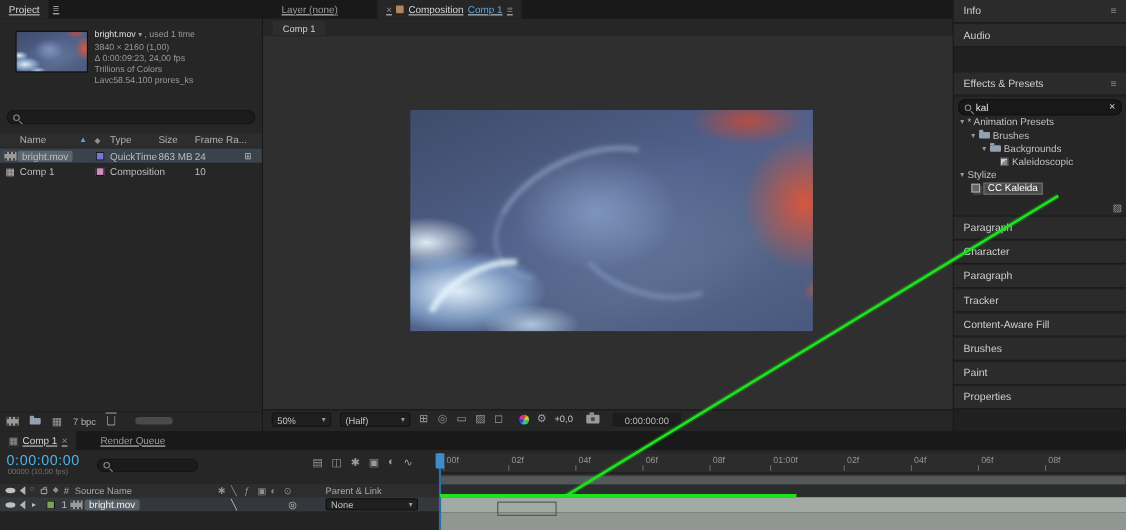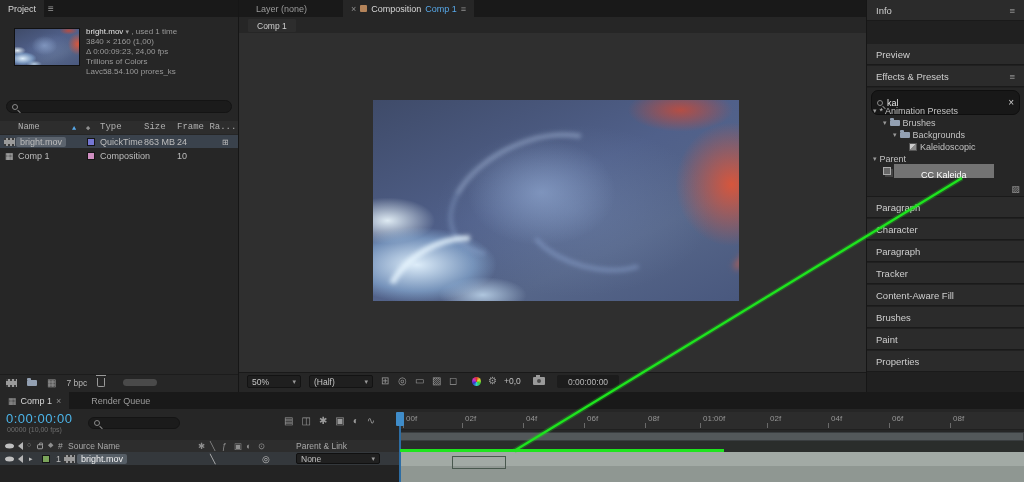--- a/index.html
+++ b/index.html
@@ -1,19 +1,19 @@
 <!DOCTYPE html>
 <html><head>
 <meta charset="utf-8">
 <style>
 *{margin:0;padding:0;box-sizing:border-box;}
 html,body{background:#000;}
 #app{position:relative;width:1024px;height:482px;background:#161616;font-family:"Liberation Sans",sans-serif;font-size:10px;color:#c8c8c8;overflow:hidden;}
 .panel{position:absolute;background:#262626;}
-.tabstrip{position:absolute;left:0;right:0;top:0;height:17px;background:#191919;display:flex;align-items:stretch;}
+.tabstrip{position:absolute;left:0;right:0;top:0;height:17px;background:#191919;display:flex;align-items:stretch;text-decoration:underline;}
 .tab{display:flex;align-items:center;gap:4px;padding:0 8px;font-size:9px;color:#9b9b9b;white-space:nowrap;}
 .tab.active{background:#262626;color:#d6d6d6;}
 .tab.ghost{background:transparent;}
 .icon-glyph{color:#9a9a9a;}
 .dim{color:#8f8f8f;}
 .blue{color:#57a8e8;}
 .caret{color:#9a9a9a;font-size:7px;}
 .mag{width:6px;height:6px;border:1px solid #8a8a8a;border-radius:50%;position:relative;display:inline-block;flex:none;}
 .mag::after{content:"";position:absolute;width:4px;height:1px;background:#8a8a8a;transform:rotate(45deg);left:4px;top:6px;}
 .film{position:absolute;width:11px;height:8px;background:repeating-linear-gradient(90deg,#3a3a3a 0 2px,transparent 2px 4px) top/100% 2px no-repeat,repeating-linear-gradient(90deg,#3a3a3a 0 2px,transparent 2px 4px) bottom/100% 2px no-repeat,#9a9a9a;top:50%;transform:translateY(-50%);}
@@ -41,21 +41,21 @@
  linear-gradient(155deg,#3f4b69 0%,#50608a 45%,#566689 70%,#49587e 100%);}
 
 #project-panel{left:0;top:0;width:238px;height:392px;}
 #project-panel .pbody{position:absolute;top:17px;left:0;right:0;bottom:0;background:#262626;}
 .thumb{position:absolute;left:14px;top:11px;width:66px;height:38px;border:1px solid #111;}
 .meta{position:absolute;left:86px;top:10px;right:2px;}
 .mline{font-size:8px;color:#9a9a9a;line-height:10px;white-space:nowrap;}
 .mline .hi{color:#e4e4e4;}
 .searchbar{position:absolute;left:6px;top:83px;width:226px;height:13px;background:#1b1b1b;border:1px solid #141414;border-radius:7px;display:flex;align-items:center;padding:0 5px;}
 .thead{position:absolute;left:0;right:0;top:104px;height:13px;background:#2d2d2d;font-size:9px;color:#b0b0b0;}
-.thead span{position:absolute;top:1px;white-space:nowrap;font-family:Liberation Mono, monospace;}
+.thead span{position:absolute;top:1px;white-space:nowrap;}
 .sortarrow{color:#57a8e8;font-size:7px;}
 .prow{position:absolute;left:0;right:0;height:13px;}
 .prow .cell{position:absolute;top:50%;transform:translateY(-50%);font-size:9px;color:#bdbdbd;white-space:nowrap;}
 .prow.selected{background:#3a424c;}
 .namechip{background:#5c646e;color:#f0f0f0;padding:0 4px;border-radius:2px;}
 .pfooter{position:absolute;left:0;right:0;bottom:2px;height:16px;border-top:1px solid #1c1c1c;display:flex;align-items:center;gap:10px;padding:0 6px;}
 .pfooter .film{position:static;transform:none;flex:none;}
 .bpc{font-size:8.5px;color:#b5b5b5;}
 .hscroll{width:34px;height:7px;background:#4a4a4a;border-radius:4px;margin-left:8px;}
 
@@ -72,28 +72,28 @@
 .vtoolbar{position:absolute;left:0;right:0;top:372px;height:17px;background:#262626;border-top:1px solid #191919;}
 .vt-select{position:absolute;top:2px;height:13px;background:#1f1f1f;border:1px solid #131313;border-radius:2px;display:flex;align-items:center;justify-content:space-between;padding:0 4px;font-size:8.5px;color:#c5c5c5;}
 .vticon{position:absolute;top:2px;color:#9a9a9a;font-size:10px;}
 .vtext{position:absolute;top:3px;font-size:8.5px;color:#c0c0c0;}
 .vt-time{position:absolute;left:318px;top:2px;width:62px;height:13px;background:#1c1c1c;border-radius:2px;color:#b8b8b8;font-size:8.5px;display:flex;align-items:center;justify-content:center;}
 
 #right-panel{left:867px;top:0;width:157px;height:392px;background:#202020;}
 .rp-item{position:absolute;left:0;right:0;height:21px;background:#2b2b2b;display:flex;align-items:center;padding:0 9px;font-size:9.5px;color:#cfcfcf;border-bottom:1px solid #1a1a1a;}
 .rp-menu{margin-left:auto;color:#8a8a8a;}
 .ep-body{position:absolute;top:88px;left:0;right:0;height:109px;background:#262626;border-bottom:1px solid #1a1a1a;}
-.ep-search{position:absolute;top:2px;left:4px;right:4px;height:25px;background:#181818;border:1px solid #0f0f0f;border-radius:7px;display:flex;align-items:center;gap:4px;padding:0 5px;font-size:9px;}
+.ep-search{position:absolute;top:2px;left:4px;right:4px;height:15px;background:#181818;border:1px solid #0f0f0f;border-radius:7px;display:flex;align-items:center;gap:4px;padding:0 5px;font-size:9px;}
 .ep-query{color:#e8e8e8;}
 .ep-clear{margin-left:auto;color:#cfcfcf;font-size:10px;cursor:default;}
 .ep-rows{position:absolute;top:17px;left:0;right:0;}
 .ep-row{height:12px;display:flex;align-items:center;gap:3px;font-size:9px;color:#c2c2c2;white-space:nowrap;}
 .presetic{width:8px;height:8px;background:linear-gradient(135deg,#cdcdcd 50%,#8a8a8a 50%);border:1px solid #555;flex:none;}
 .fxic{width:8px;height:8px;border:1px solid #aaa;background:#666;box-shadow:2px 2px 0 #444;flex:none;}
-.ep-selected{background:#4a4a4a;border:7px solid #737373;color:#fff;padding:0 20px;height:11px;line-height:9px;}
+.ep-selected{background:#4a4a4a;border:1px solid #737373;color:#fff;padding:0 3px;height:11px;line-height:9px;}
 .ep-corner{position:absolute;right:4px;bottom:2px;color:#9a9a9a;font-size:9px;}
 
 #timeline-panel{left:0;top:392px;width:1024px;height:90px;}
 .tl-body{position:absolute;top:17px;left:0;right:0;bottom:0;background:#262626;}
 .tl-timecode{position:absolute;left:6px;top:2px;font-size:13px;letter-spacing:.5px;color:#4cb4e8;}
 .tl-tc-detail{position:absolute;left:7px;top:17px;font-size:7px;color:#6f6f6f;}
 .tl-search{position:absolute;left:88px;top:8px;width:92px;height:12px;background:#1b1b1b;border:1px solid #141414;border-radius:6px;display:flex;align-items:center;padding:0 5px;}
 .tl-icons{position:absolute;left:284px;top:6px;display:flex;}
 .tl-icons span{color:#9a9a9a;font-size:10px;margin-right:8px;}
 .ruler{position:absolute;left:400px;top:3px;right:0;height:18px;background:#2c2c2c;border-bottom:1px solid #202020;}
@@ -225,22 +225,22 @@
         <span>0:00:00:00</span>
       </div>
     </div>
   </div>
 
   <div class="panel" id="right-panel">
     <div class="rp-item" style="top:0">
       <span>Info</span>
       <span class="rp-menu">≡</span>
     </div>
-    <div class="rp-item" style="top:44px">
-      <span>Preview</span>
+    <div class="rp-item" style="top:22px">
+      <span>Audio</span>
     </div>
     <div class="rp-item" style="top:66px">
       <span>Effects &amp; Presets</span>
       <span class="rp-menu">≡</span>
     </div>
     <div class="ep-body">
       <div class="ep-search">
         <span class="mag"></span>
         <span class="ep-query">kal</span>
         <span class="ep-clear">×</span>
@@ -259,21 +259,21 @@
           <span class="caret">▾</span>
           <span class="folder"></span>
           <span>Backgrounds</span>
         </div>
         <div class="ep-row" style="padding-left:42px">
           <span class="presetic"></span>
           <span>Kaleidoscopic</span>
         </div>
         <div class="ep-row" style="padding-left:6px">
           <span class="caret">▾</span>
-          <span>Parent</span>
+          <span>Stylize</span>
         </div>
         <div class="ep-row" style="padding-left:16px">
           <span class="fxic"></span>
           <span class="ep-selected">CC Kaleida</span>
         </div>
       </div>
       <span class="ep-corner">▨</span>
     </div>
     <div class="rp-item" style="top:197px">
         <span>Paragraph</span>

